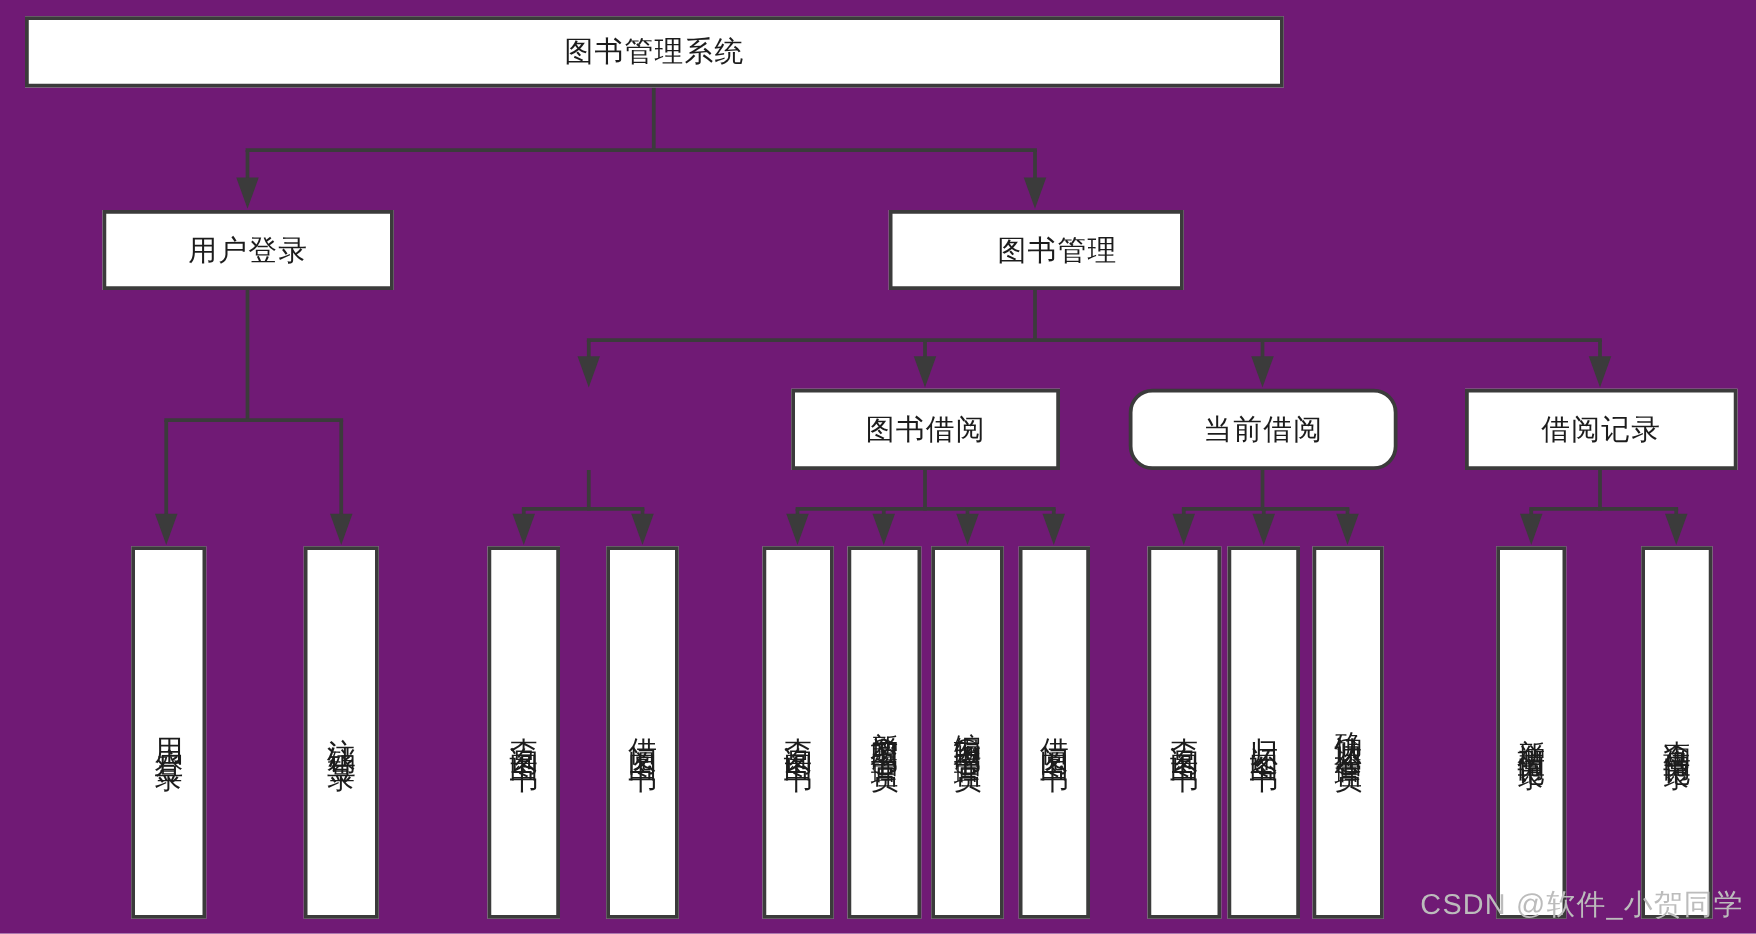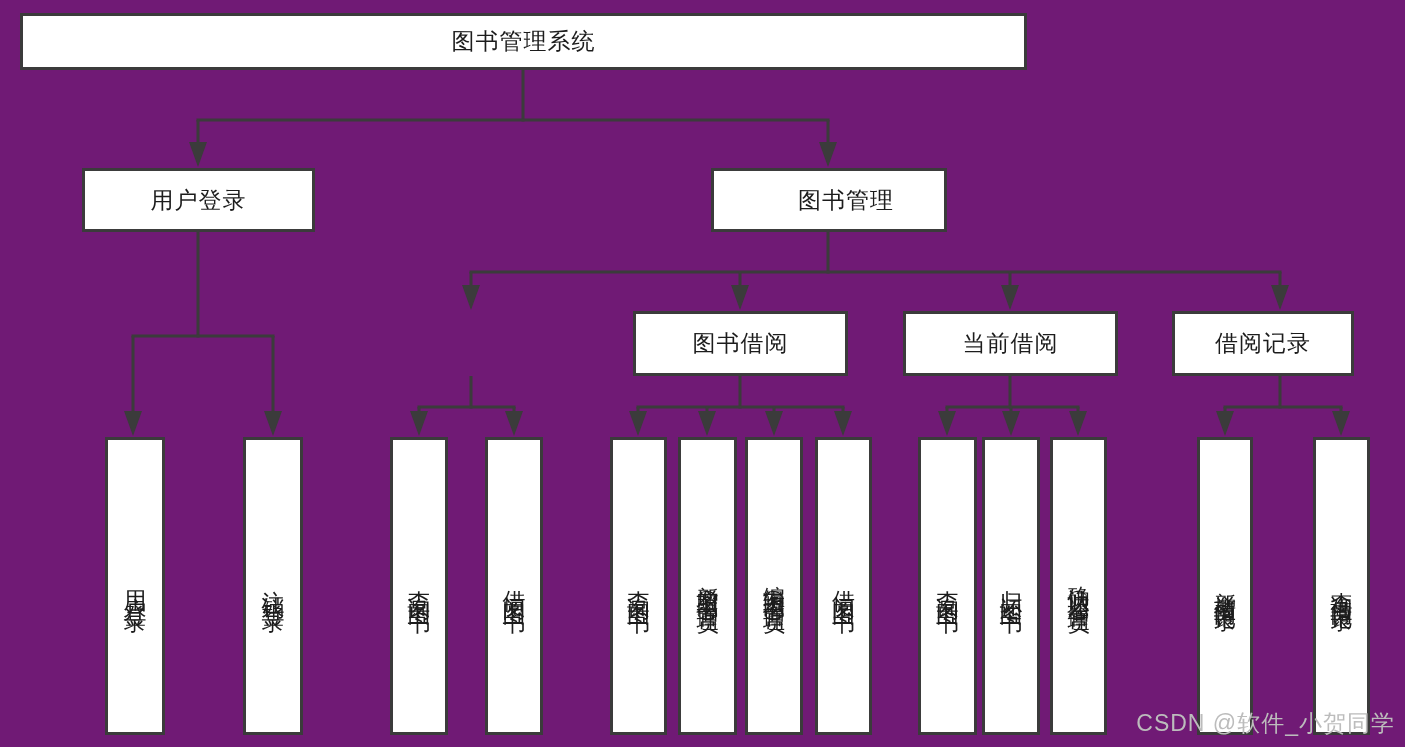--- a/index.html
+++ b/index.html
@@ -101,22 +101,22 @@
       <line x1="1341" y1="407" x2="1341" y2="420" stroke="#3b3b3b" stroke-width="3"></line>
       <polygon points="1332,411 1350,411 1341,436" fill="#3b3b3b"></polygon>
     </svg>
 
   <div class="box h" style="left: 20px; top: 13px; width: 1007px; height: 57px; border-color: rgb(59, 59, 59); color: rgb(28, 28, 28);">图书管理系统</div>
 
   <div class="box h" style="left: 82px; top: 168px; width: 233px; height: 64px; border-color: rgb(59, 59, 59); color: rgb(28, 28, 28);">用户登录</div>
   <div class="box h" style="left: 711px; top: 168px; width: 236px; height: 64px; border-color: rgb(59, 59, 59); color: rgb(28, 28, 28); padding-left: 34px;">图书管理</div>
 
   <div class="box h" style="left: 633px; top: 311px; width: 215px; height: 65px; border-color: rgb(59, 59, 59); color: rgb(28, 28, 28);">图书借阅</div>
-  <div class="box h" style="left: 903px; top: 311px; width: 215px; height: 65px; border-color: rgb(59, 59, 59); color: rgb(28, 28, 28);">当前借阅</div>
-  <div class="box h" style="left: 1172px; top: 311px; width: 182px; height: 65px; border-color: rgb(59, 59, 59); color: rgb(28, 28, 28);">借阅记录</div>
+  <div class="box h" style="left: 903px; top: 311px; width: 215px; height: 65px; border-color: rgb(59, 59, 59); color: rgb(28, 28, 28); border-radius: 19px;">当前借阅</div>
+  <div class="box h" style="left: 1172px; top: 311px; width: 218px; height: 65px; border-color: rgb(59, 59, 59); color: rgb(28, 28, 28);">借阅记录</div>
 
   <div class="box v" style="left: 105px; top: 437px; width: 60px; height: 298px; border-color: rgb(59, 59, 59); color: rgb(28, 28, 28);">用户登录</div>
   <div class="box v" style="left: 243px; top: 437px; width: 60px; height: 298px; border-color: rgb(59, 59, 59); color: rgb(28, 28, 28);">注销登录</div>
 
   <div class="box v" style="left: 390px; top: 437px; width: 58px; height: 298px; border-color: rgb(59, 59, 59); color: rgb(28, 28, 28);">查询图书</div>
   <div class="box v" style="left: 485px; top: 437px; width: 58px; height: 298px; border-color: rgb(59, 59, 59); color: rgb(28, 28, 28);">借阅图书</div>
 
   <div class="box v" style="left: 610px; top: 437px; width: 57px; height: 298px; border-color: rgb(59, 59, 59); color: rgb(28, 28, 28);">查询图书</div>
   <div class="box v v-long" style="left: 678px; top: 437px; width: 59px; height: 298px; border-color: rgb(59, 59, 59); color: rgb(28, 28, 28);">新增图书（管理员）</div>
   <div class="box v v-long" style="left: 745px; top: 437px; width: 58px; height: 298px; border-color: rgb(59, 59, 59); color: rgb(28, 28, 28);">编辑图书（管理员）</div>

